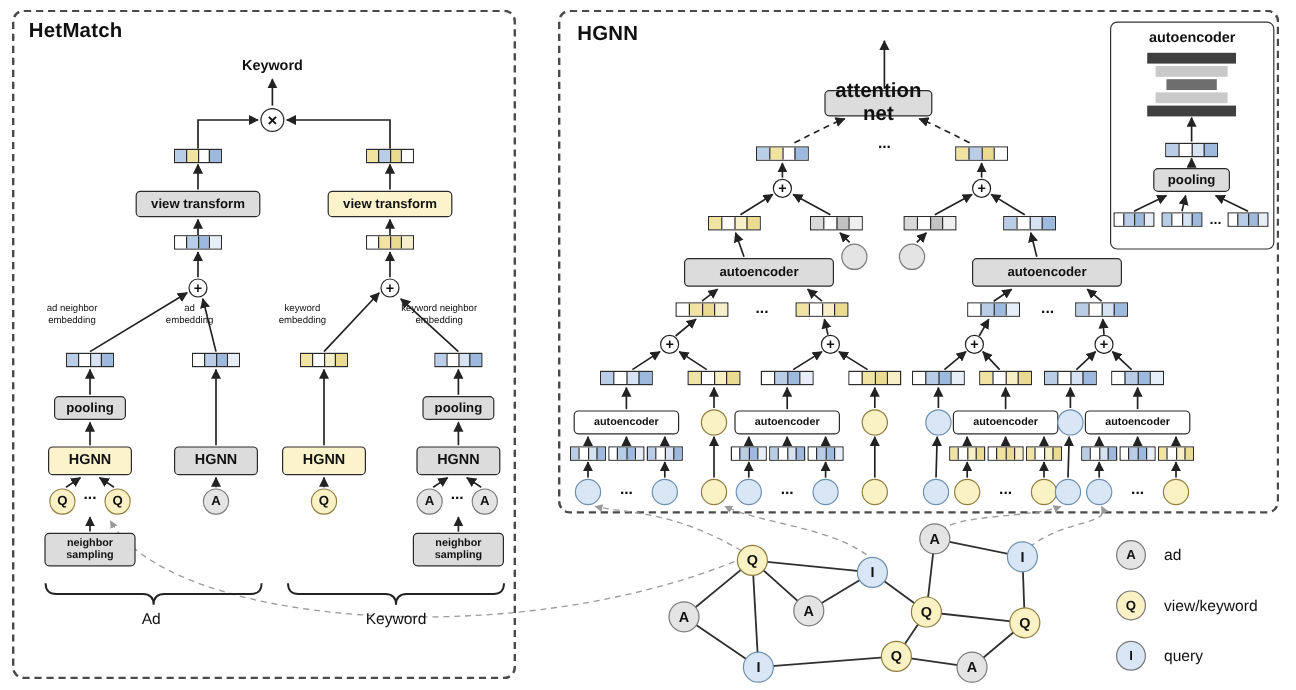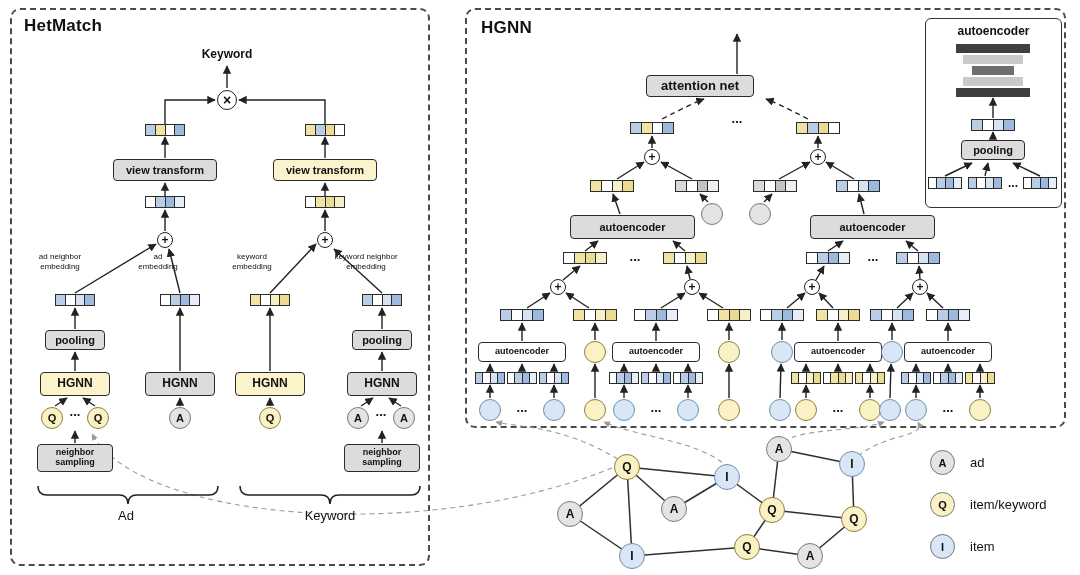--- a/index.html
+++ b/index.html
@@ -177,41 +177,41 @@
   <div class="panel-title" style="left:481px;top:18px">HGNN</div>
   <div class="inset-title" style="left:930px;top:24px;width:127px">autoencoder</div>
 
   <div class="legend">
     <div class="legend-row">
       <span class="lcirc c-a">A</span>
       <span class="legend-label">ad</span>
     </div>
     <div class="legend-row">
       <span class="lcirc c-q">Q</span>
-      <span class="legend-label">item/keyword</span>
+      <span class="legend-label">view/keyword</span>
     </div>
     <div class="legend-row">
       <span class="lcirc c-i">I</span>
-      <span class="legend-label">item</span>
+      <span class="legend-label">query</span>
     </div>
   </div>
 
 <div class="box f-gray" style="left: 113px; top: 159px; width: 104px; height: 22px; font-size: 11px;">view transform</div>
     <div class="box f-yellow" style="left: 273px; top: 159px; width: 104px; height: 22px; font-size: 11px;">view transform</div>
     <div class="box f-gray" style="left: 45px; top: 330px; width: 60px; height: 20px; font-size: 11px;">pooling</div>
     <div class="box f-gray" style="left: 352px; top: 330px; width: 60px; height: 20px; font-size: 11px;">pooling</div>
     <div class="box f-yellow" style="left: 40px; top: 372px; width: 70px; height: 24px; font-size: 12px;">HGNN</div>
     <div class="box f-gray" style="left: 145px; top: 372px; width: 70px; height: 24px; font-size: 12px;">HGNN</div>
     <div class="box f-yellow" style="left: 235px; top: 372px; width: 70px; height: 24px; font-size: 12px;">HGNN</div>
     <div class="box f-gray" style="left: 347px; top: 372px; width: 70px; height: 24px; font-size: 12px;">HGNN</div>
     <div class="box f-gray" style="left: 37px; top: 444px; width: 76px; height: 28px; font-size: 9px;">neighbor
 sampling</div>
     <div class="box f-gray" style="left: 344px; top: 444px; width: 76px; height: 28px; font-size: 9px;">neighbor
 sampling</div>
-    <div class="box f-gray" style="left: 646px; top: 75px; width: 108px; height: 22px; font-size: 13px;">attention net</div>
+    <div class="box f-gray" style="left: 687px; top: 75px; width: 90px; height: 22px; font-size: 17px;">attention net</div>
     <div class="box f-gray" style="left: 570px; top: 215px; width: 125px; height: 24px; font-size: 11px;">autoencoder</div>
     <div class="box f-gray" style="left: 810px; top: 215px; width: 125px; height: 24px; font-size: 11px;">autoencoder</div>
     <div class="box f-white" style="left: 478px; top: 342px; width: 88px; height: 20px; font-size: 9px;">autoencoder</div>
     <div class="box f-white" style="left: 612px; top: 342px; width: 88px; height: 20px; font-size: 9px;">autoencoder</div>
     <div class="box f-white" style="left: 794px; top: 342px; width: 88px; height: 20px; font-size: 9px;">autoencoder</div>
     <div class="box f-white" style="left: 904px; top: 342px; width: 88px; height: 20px; font-size: 9px;">autoencoder</div>
     <div class="box f-gray" style="left: 961px; top: 140px; width: 64px; height: 20px; font-size: 11px;">pooling</div>
     <div class="bar" style="left: 145px; top: 124px; width: 40px; height: 12px;">
       <span style="background: rgb(185, 205, 231);"></span>
       <span style="background: rgb(241, 227, 162);"></span>

